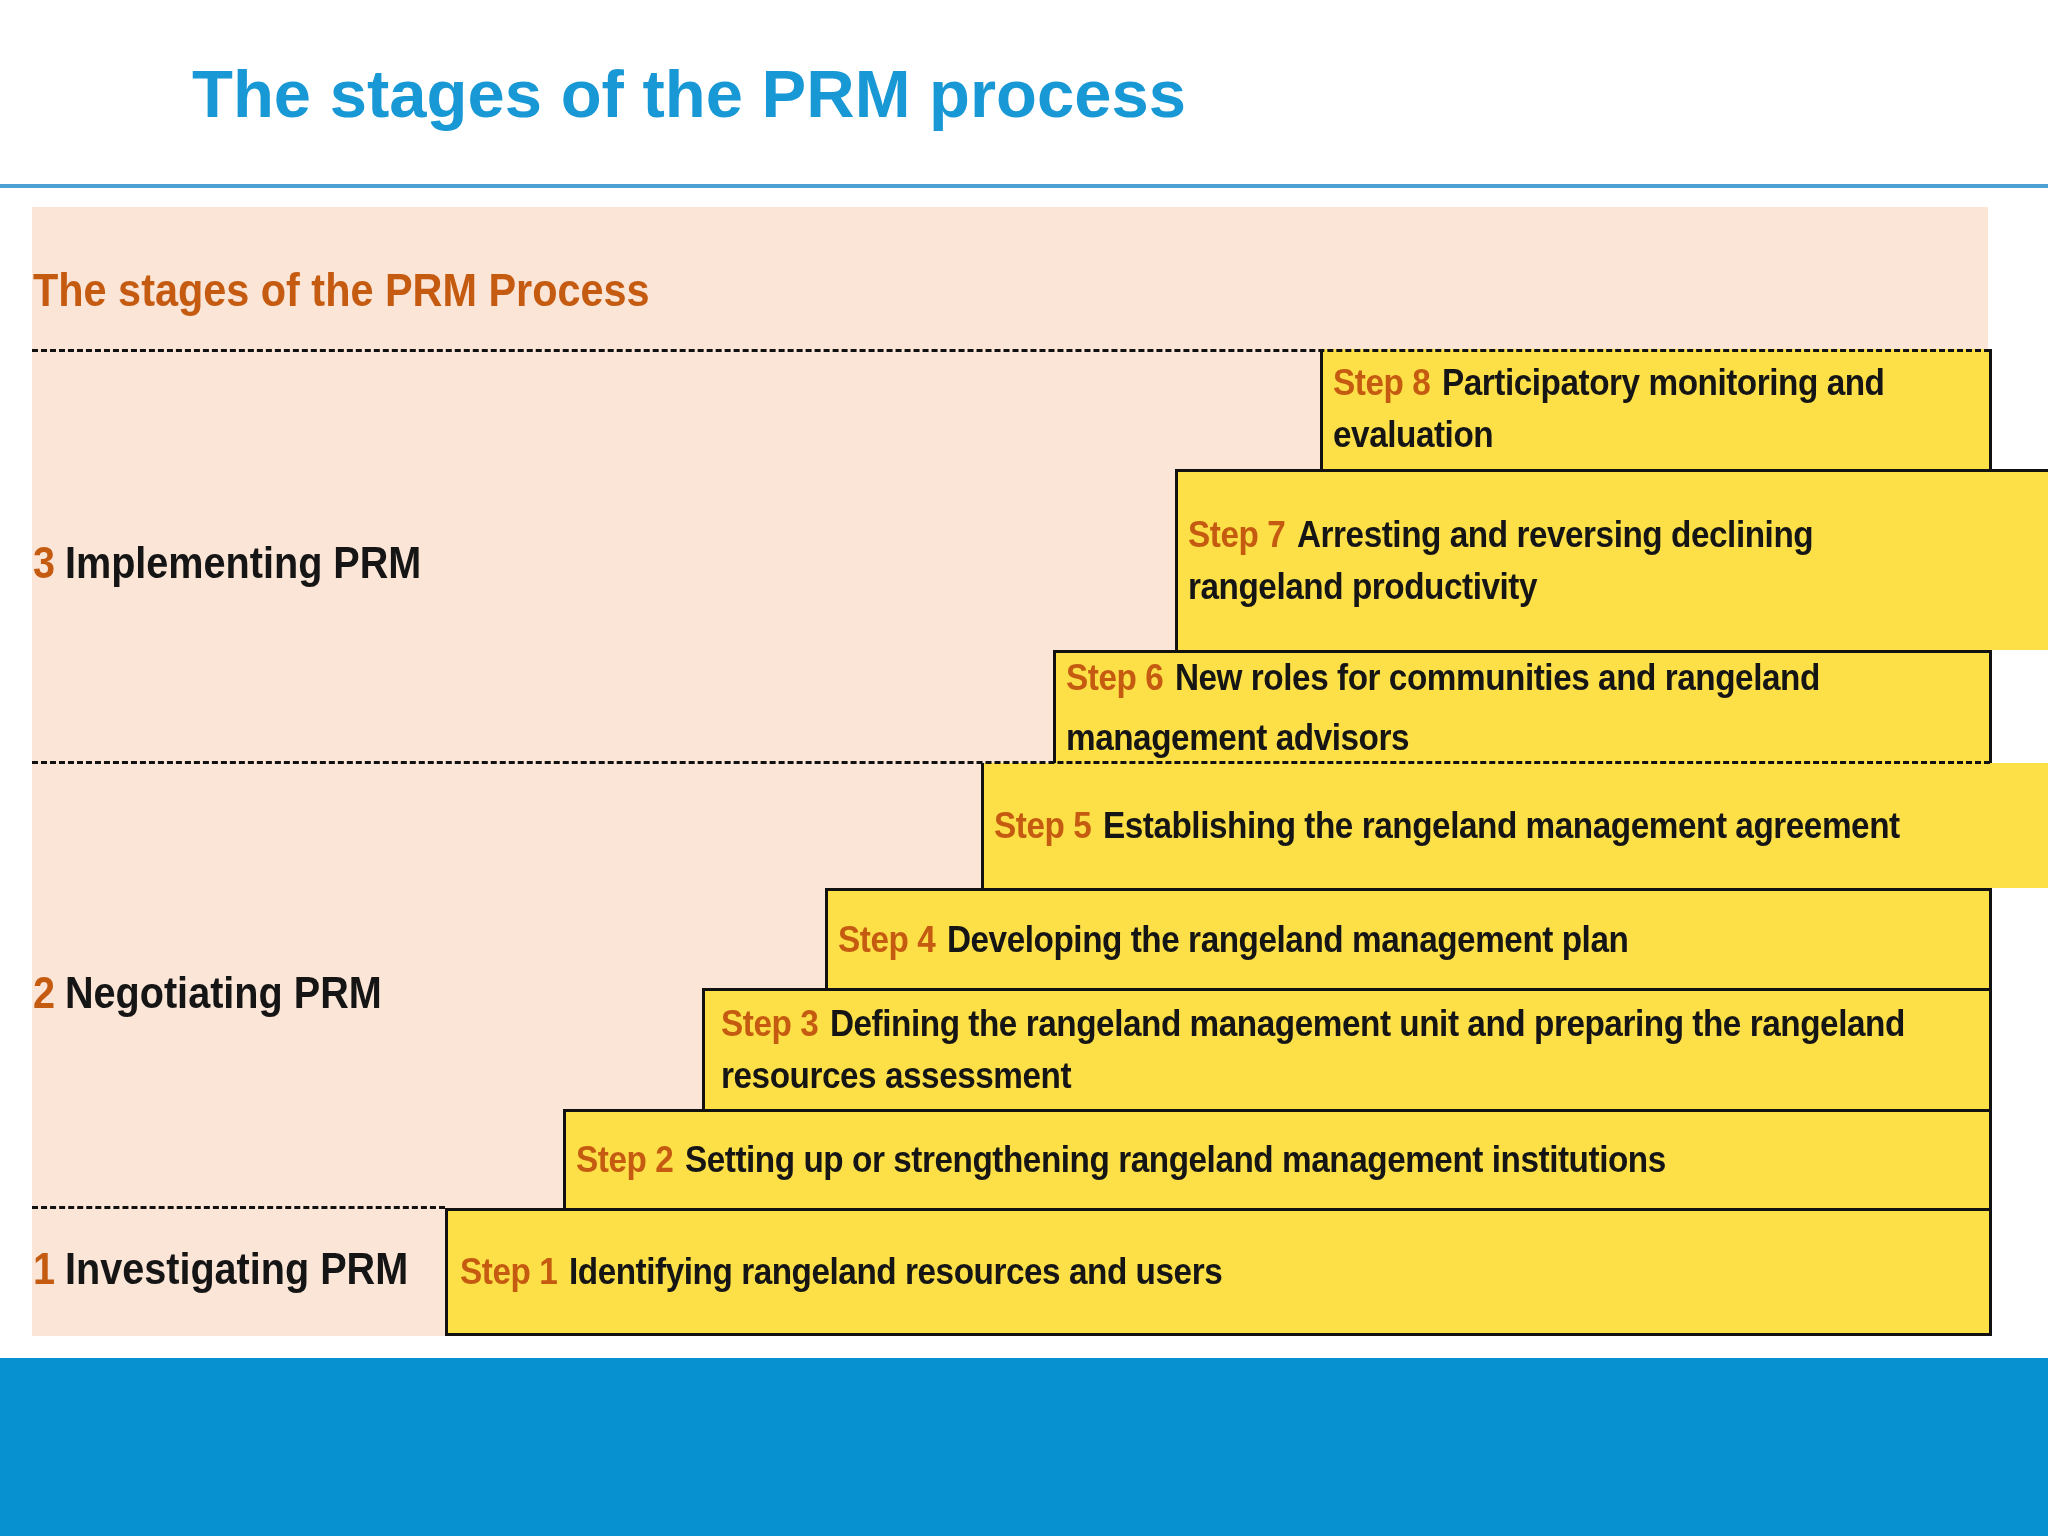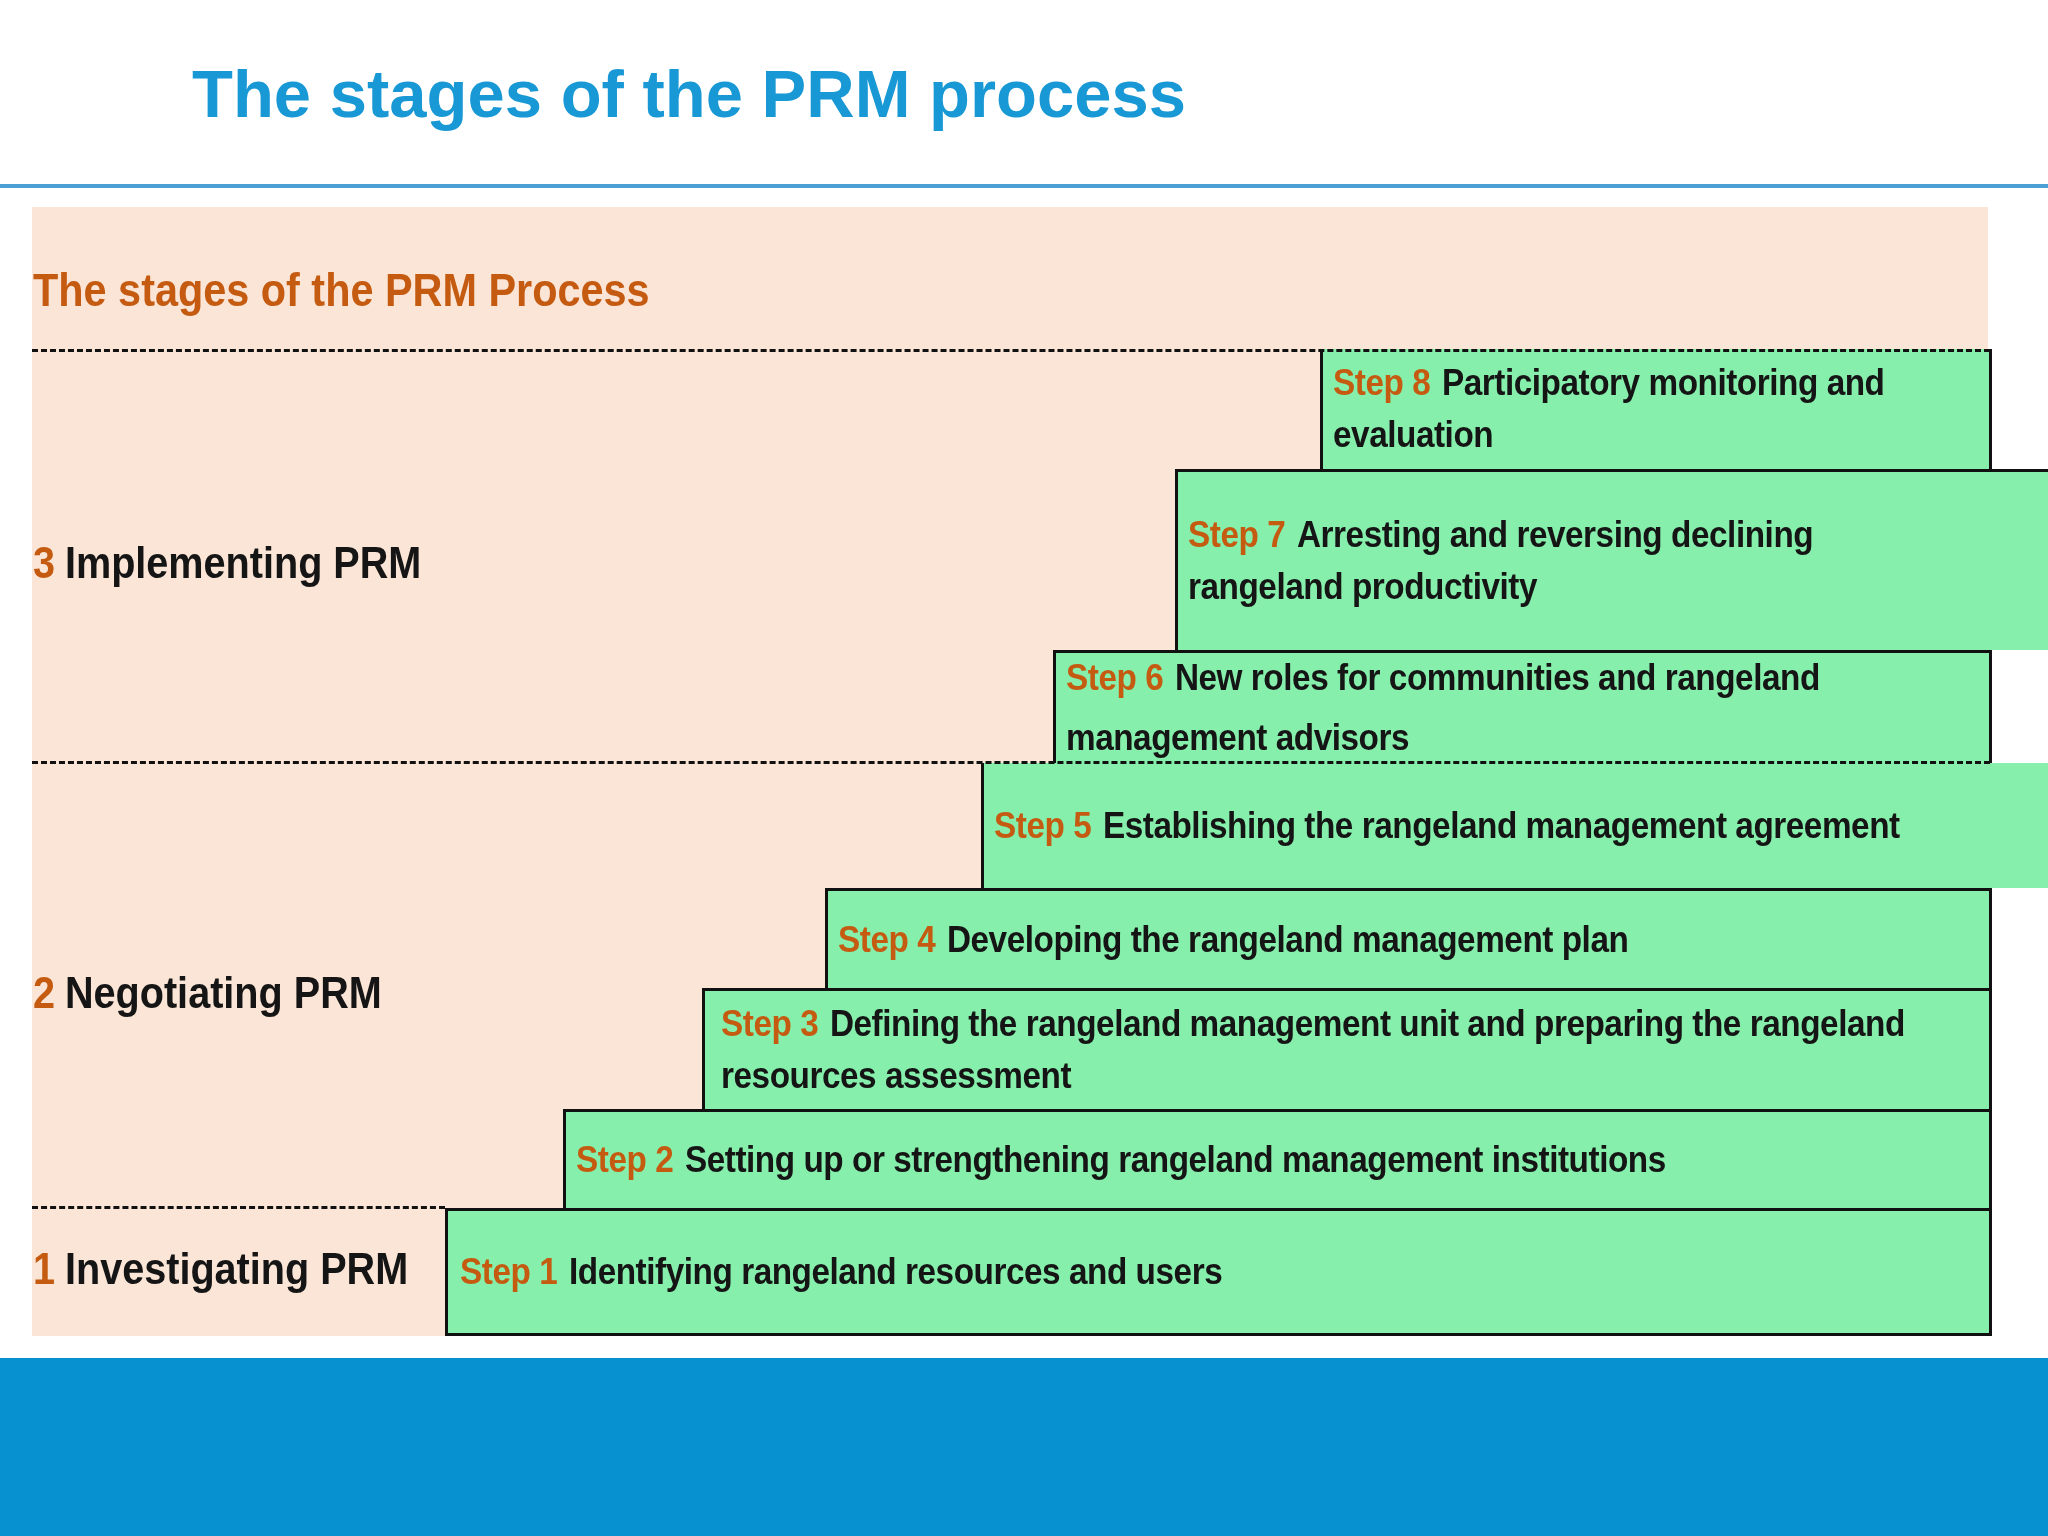--- a/index.html
+++ b/index.html
@@ -66,21 +66,21 @@
     white-space:nowrap;
     z-index:2;
   }
   .stage-label .num{color:var(--accent-orange);margin-right:11px;}
   .l3{top:535px;}
   .l2{top:965px;}
   .l1{top:1241px;}
   
   .stepbox{
     position:absolute;
-    background:#86efac;
+    background:#fde047;
     border-left:3px solid var(--border-black);
     border-right:3px solid var(--border-black);
     display:flex;flex-direction:column;justify-content:center;
     padding:0 6px 0 10px;
     z-index:3;
   }
   .bt{border-top:3px solid var(--border-black);}
   .bb{border-bottom:3px solid var(--border-black);}
   .s8{left:1320px;top:349px;width:672px;height:120px;}
   .s7{left:1175px;top:469px;width:957px;height:181px;}

